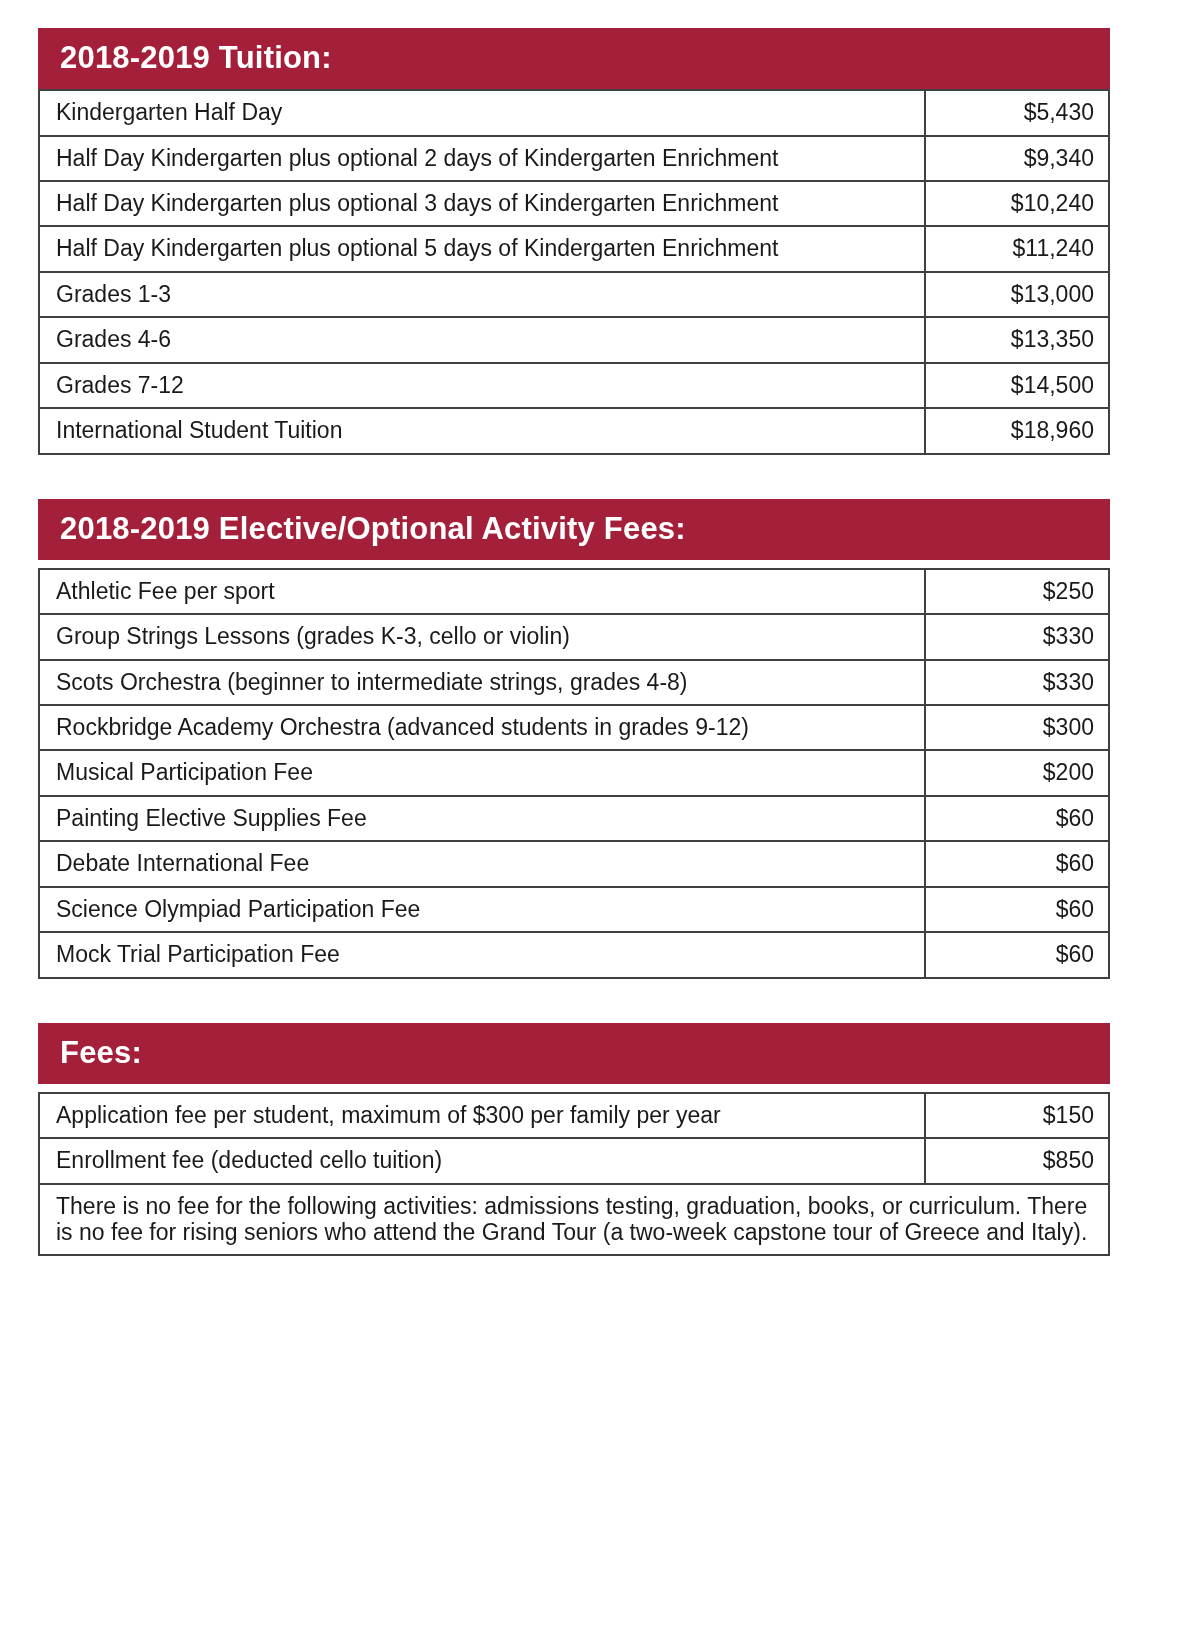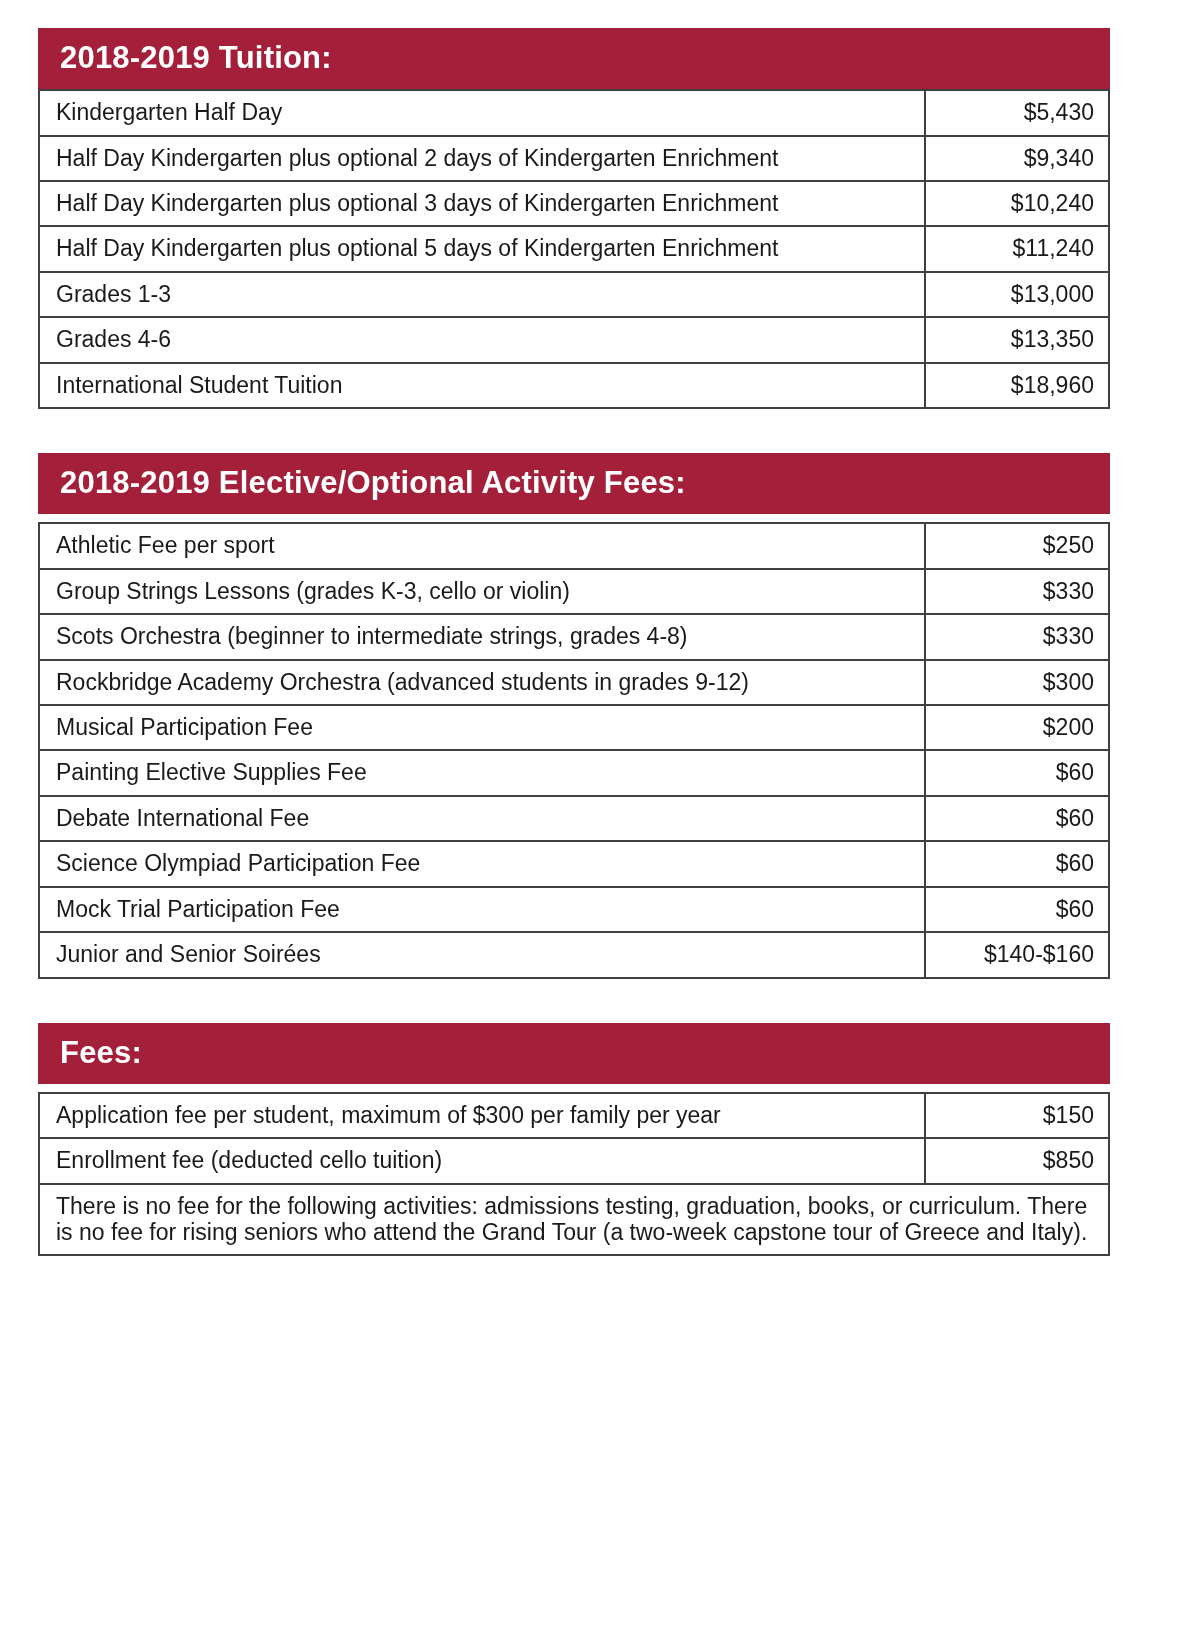--- a/index.html
+++ b/index.html
@@ -97,20 +97,24 @@
         </tr>
         <tr>
           <td class="label">Grades 1-3</td>
           <td class="amount">$13,000</td>
         </tr>
         <tr>
           <td class="label">Grades 4-6</td>
           <td class="amount">$13,350</td>
         </tr>
         <tr>
+          <td class="label">Grades 7-12</td>
+          <td class="amount">$14,500</td>
+        </tr>
+        <tr>
           <td class="label">International Student Tuition</td>
           <td class="amount">$18,960</td>
         </tr>
       </tbody>
     </table>
   </div>
 
   <div class="section" id="section-activity">
     <div class="section-header">2018-2019 Elective/Optional Activity Fees:</div>
     <table class="fee-table">
@@ -144,24 +148,20 @@
           <td class="amount">$60</td>
         </tr>
         <tr>
           <td class="label"><span>Science Olympiad Participation Fee</span><span class="qualifier"></span></td>
           <td class="amount">$60</td>
         </tr>
         <tr>
           <td class="label"><span>Mock Trial Participation Fee</span><span class="qualifier"></span></td>
           <td class="amount">$60</td>
         </tr>
-        <tr>
-          <td class="label"><span>Junior and Senior Soirées</span><span class="qualifier"></span></td>
-          <td class="amount">$140-$160</td>
-        </tr>
       </tbody>
     </table>
   </div>
 
   <div class="section" id="section-fees">
     <div class="section-header">Fees:</div>
     <table class="fee-table">
       <tbody>
         <tr>
           <td class="label">Application fee per student, maximum of $300 per family per year</td>

